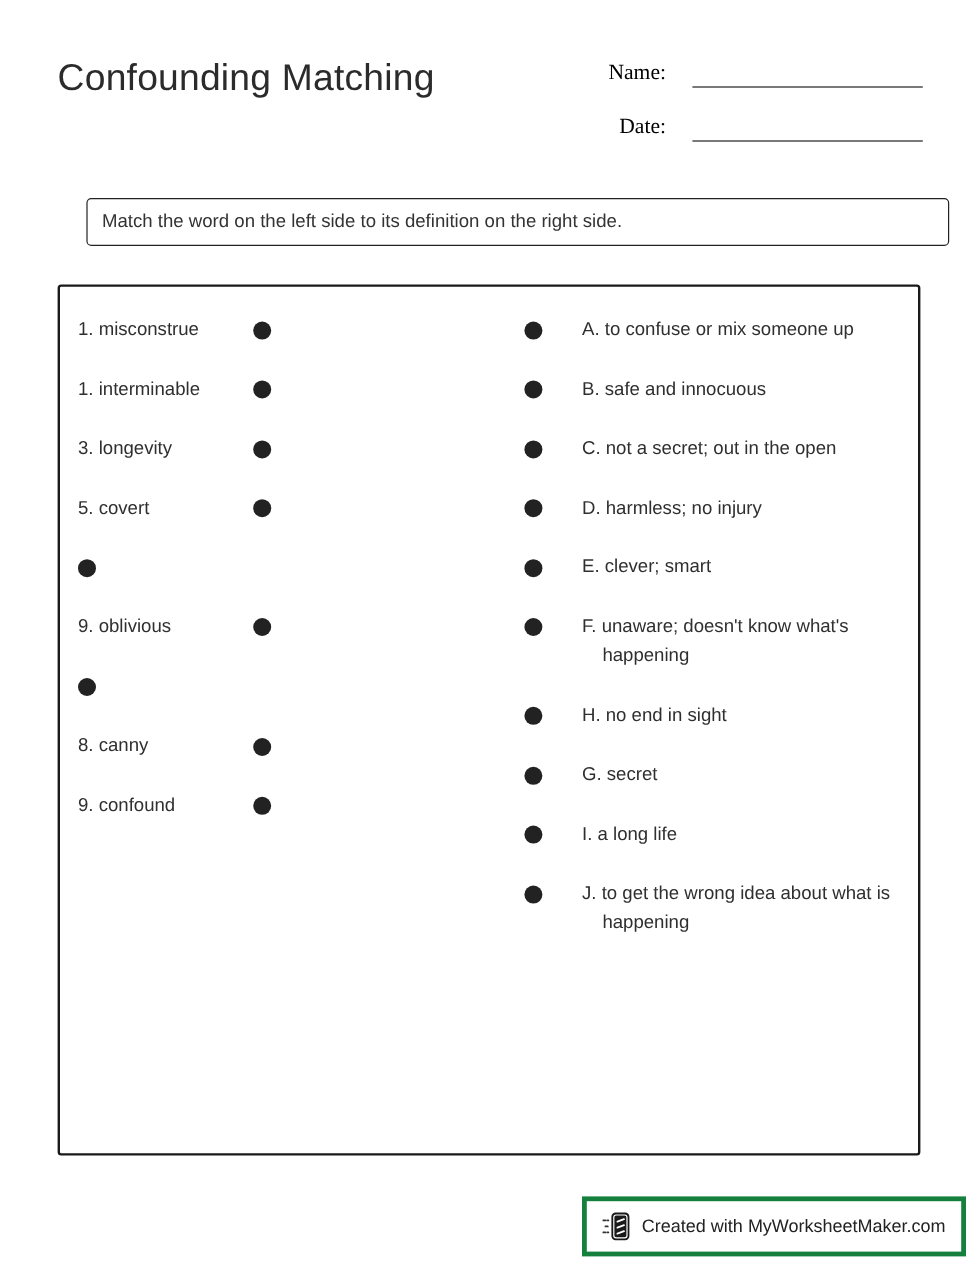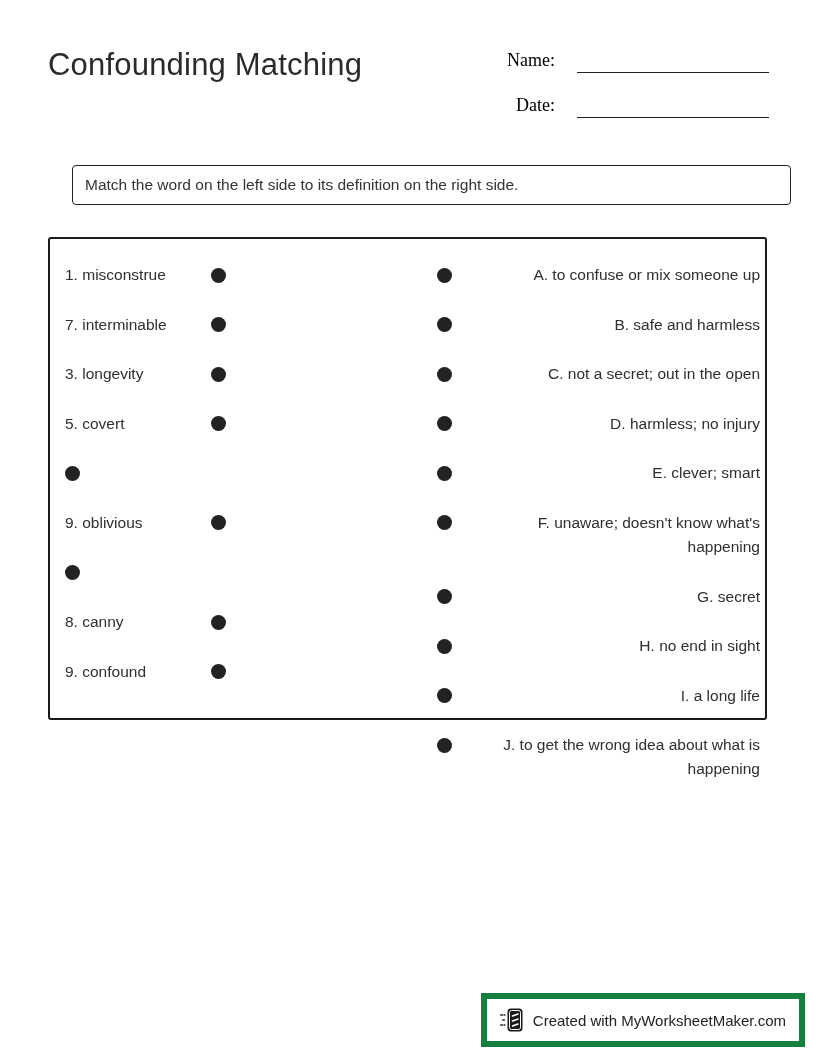--- a/index.html
+++ b/index.html
@@ -39,21 +39,21 @@
     border: 1.7px solid #222; border-radius: 4px;
     padding: 9px 12px;
     font-size: 15.5px; line-height: 20px; color: #333;
     background: #fff;
     margin-left: 40px;
   }
 
   
   .main-box {
     position: absolute; left: 48px; top: 237px;
-    width: 719px; height: 483px; box-sizing: border-box;
+    width: 719px; height: 726px; box-sizing: border-box;
     border: 2px solid #1a1a1a; border-radius: 3px;
     display: flex;
     padding: 24px 0 16px 15px;
     background: #fff;
   }
   .col-words { width: 372px; flex: none; }
   .word-row {
     display: flex; align-items: center;
     height: 24px; margin-bottom: 25.6px;
   }
@@ -61,33 +61,32 @@
     width: 146px; font-size: 15.5px; line-height: 24px; color: #2f2f2f;
   }
   .dot {
     width: 15px; height: 15px; border-radius: 50%;
     background: #222222; flex: none;
   }
   .col-defs { flex: 1; }
   .def-row {
     display: flex; align-items: flex-start;
     margin-bottom: 25.6px;
-    text-align: right;
   }
   .def-row .dot { margin-top: 4.5px; }
   .def-text {
     margin-left: 33px; width: 258px;
     font-size: 15.5px; line-height: 24px; color: #2f2f2f;
     padding-left: 17px; text-indent: -17px;
   }
 
   
   .footer-box {
     position: absolute; right: 11px; bottom: 9px;
-    border: 6px solid #15803d;
+    border: 4px solid #15803d;
     display: flex; align-items: center; gap: 9px;
     padding: 8px 13px;
     background: #fff;
   }
   .footer-text { font-size: 15px; color: #222; }
   .logo { width: 24px; height: 26px; display: block; }
 </style>
 </head>
 <body>
 
@@ -105,21 +104,21 @@
 </div>
 
 <div class="main-box">
   <div class="col-words">
   <div class="word-row">
     <span class="word-text">1. misconstrue</span>
     <span class="dot"></span>
   </div>
 
   <div class="word-row">
-    <span class="word-text">7. interminable</span>
+    <span class="word-text">1. interminable</span>
     <span class="dot"></span>
   </div>
 
   <div class="word-row">
     <span class="word-text">3. longevity</span>
     <span class="dot"></span>
   </div>
 
   <div class="word-row">
     <span class="word-text">5. covert</span>
@@ -151,21 +150,21 @@
 
 </div>
   <div class="col-defs">
   <div class="def-row">
     <span class="dot"></span>
     <span class="def-text">A. to confuse or mix someone up</span>
   </div>
 
   <div class="def-row">
     <span class="dot"></span>
-    <span class="def-text">B. safe and harmless</span>
+    <span class="def-text">B. safe and innocuous</span>
   </div>
 
   <div class="def-row">
     <span class="dot"></span>
     <span class="def-text">C. not a secret; out in the open</span>
   </div>
 
   <div class="def-row">
     <span class="dot"></span>
     <span class="def-text">D. harmless; no injury</span>
@@ -176,26 +175,26 @@
     <span class="def-text">E. clever; smart</span>
   </div>
 
   <div class="def-row">
     <span class="dot"></span>
     <span class="def-text">F. unaware; doesn't know what's happening</span>
   </div>
 
   <div class="def-row">
     <span class="dot"></span>
+    <span class="def-text">H. no end in sight</span>
+  </div>
+
+  <div class="def-row">
+    <span class="dot"></span>
     <span class="def-text">G. secret</span>
-  </div>
-
-  <div class="def-row">
-    <span class="dot"></span>
-    <span class="def-text">H. no end in sight</span>
   </div>
 
   <div class="def-row">
     <span class="dot"></span>
     <span class="def-text">I. a long life</span>
   </div>
 
   <div class="def-row">
     <span class="dot"></span>
     <span class="def-text">J. to get the wrong idea about what is happening</span>

